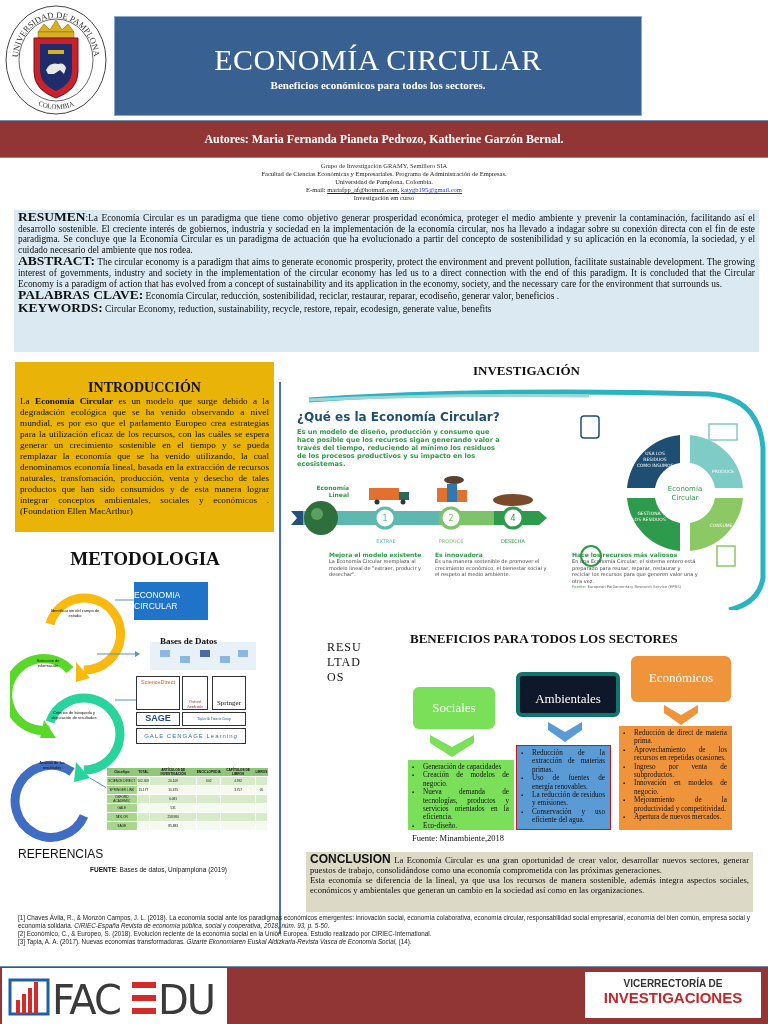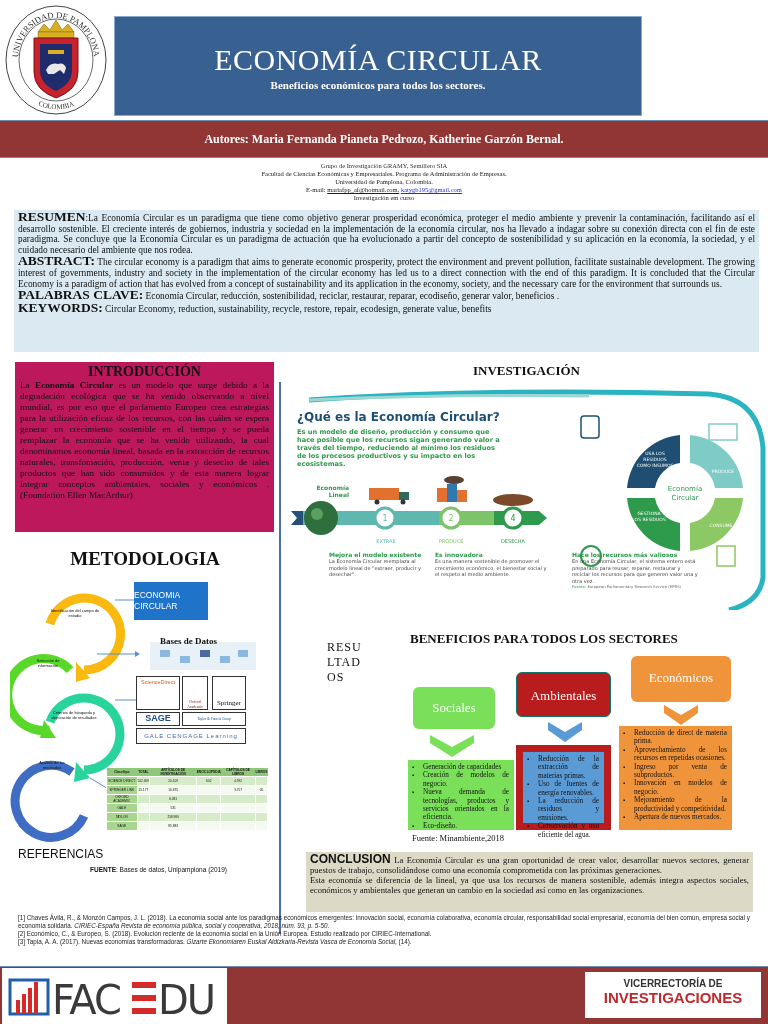--- a/index.html
+++ b/index.html
@@ -13,43 +13,43 @@
 #authors{left:0;top:120px;width:768px;height:38px;background:#923535;border-top:1px solid #6f8fb0;border-bottom:1px solid #6f8fb0;color:#fff;text-align:center;font-weight:bold;font-size:12px;line-height:36px}
 #affil{left:0;top:162px;width:768px;text-align:center;font-size:6.5px;line-height:8px;color:#222}
 #affil .l1{color:#333}
 #affil .e1{text-decoration:underline}
 #affil .e2{color:#2233cc;text-decoration:underline}
 
 #abstract{left:14px;top:210px;width:745px;height:142px;background:#dbeaf2;padding:2px 4px;font-size:9.4px;line-height:10.6px;text-align:justify}
 #abstract .h{font-weight:bold;font-size:13.5px}
 #abstract p{margin-bottom:1px}
 
-#intro{left:15px;top:362px;width:259px;height:170px;background:#be185d;padding:2px 5px;font-size:9.2px;line-height:11px;text-align:justify}
+#intro{left:15px;top:362px;width:259px;height:170px;background:#eab308;padding:18px 5px;font-size:9.2px;line-height:11px;text-align:justify}
 #intro .h{text-align:center;font-weight:bold;font-size:14px;line-height:15px;margin-bottom:1px}
 #vline{left:279px;top:382px;width:2px;height:552px;background:#4a72b2}
 
 #fund-title{left:285px;top:363px;width:483px;text-align:center;font-weight:bold;font-size:13px}
 #infographic{left:289px;top:388px;width:479px;height:222px}
 .sans{font-family:"DejaVu Sans","Liberation Sans",sans-serif}
 
 #met-title{left:0;top:548px;width:290px;text-align:center;font-weight:bold;font-size:19px}
 #met-diagram{left:10px;top:570px;width:262px;height:305px}
 #met-source{left:90px;top:866px;font-size:6.5px;font-family:"Liberation Sans",sans-serif}
 
 #resu{left:327px;top:640px;font-size:12px;line-height:15px;letter-spacing:1px}
 #ben-title{left:410px;top:631px;font-weight:bold;font-size:13px}
 .cat{border-radius:6px;color:#fff;text-align:center;font-size:13px}
 #cat-soc{left:413px;top:687px;width:82px;height:42px;background:#7ae05a;line-height:42px}
-#cat-amb{left:516px;top:672px;width:95px;height:45px;background:#b91c1c;line-height:45px;border:1px solid #0f766e}
+#cat-amb{left:516px;top:672px;width:104px;height:45px;background:#0f172a;line-height:45px;border:4px solid #0f766e}
 #cat-eco{left:631px;top:656px;width:100px;height:46px;background:#f0943c;line-height:44px}
 .list{font-size:7.2px;line-height:8.4px;padding:3px 5px 3px 4px;text-align:justify}
 .list li{list-style:none;position:relative;padding-left:11px}
 .list li:before{content:"▪";position:absolute;left:0;font-size:6px}
 #list-soc{left:408px;top:760px;width:106px;height:70px;background:#7ae05a}
-#list-amb{left:516px;top:745px;width:95px;height:85px;background:#5b9bd5;border:7px solid #b91c1c}
+#list-amb{left:516px;top:745px;width:95px;height:85px;background:#5b9bd5;border:1px solid #b91c1c}
 #list-eco{left:619px;top:726px;width:113px;height:104px;background:#f0943c}
 #ben-source{left:412px;top:833px;font-size:8.5px}
 
 #conclusion{left:306px;top:852px;width:447px;height:60px;background:#dcd9c6;padding:2px 4px;font-size:8.6px;line-height:10px;text-align:justify}
 #conclusion .h{font-family:"Liberation Sans",sans-serif;font-weight:bold;font-size:12px}
 
 #ref-title{left:18px;top:847px;font-family:"Liberation Sans",sans-serif;font-weight:normal;font-size:12px}
 #refs{left:18px;top:914px;width:740px;font-family:"Liberation Sans",sans-serif;font-size:6.3px;line-height:8px;color:#222}
 #refs i{font-style:italic}
 

